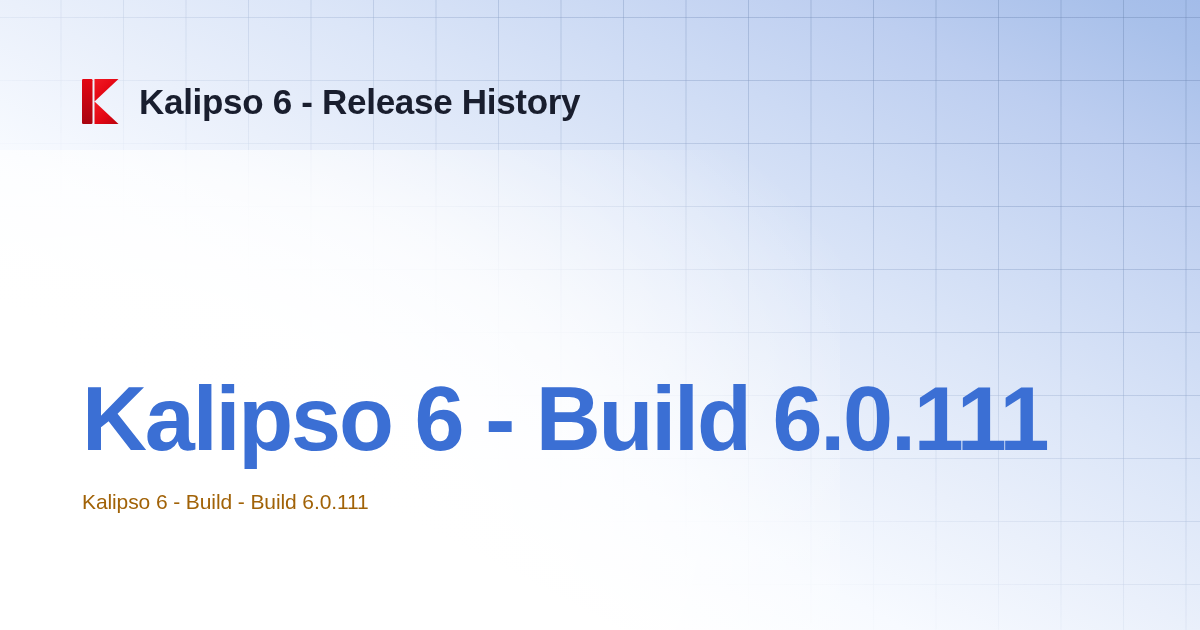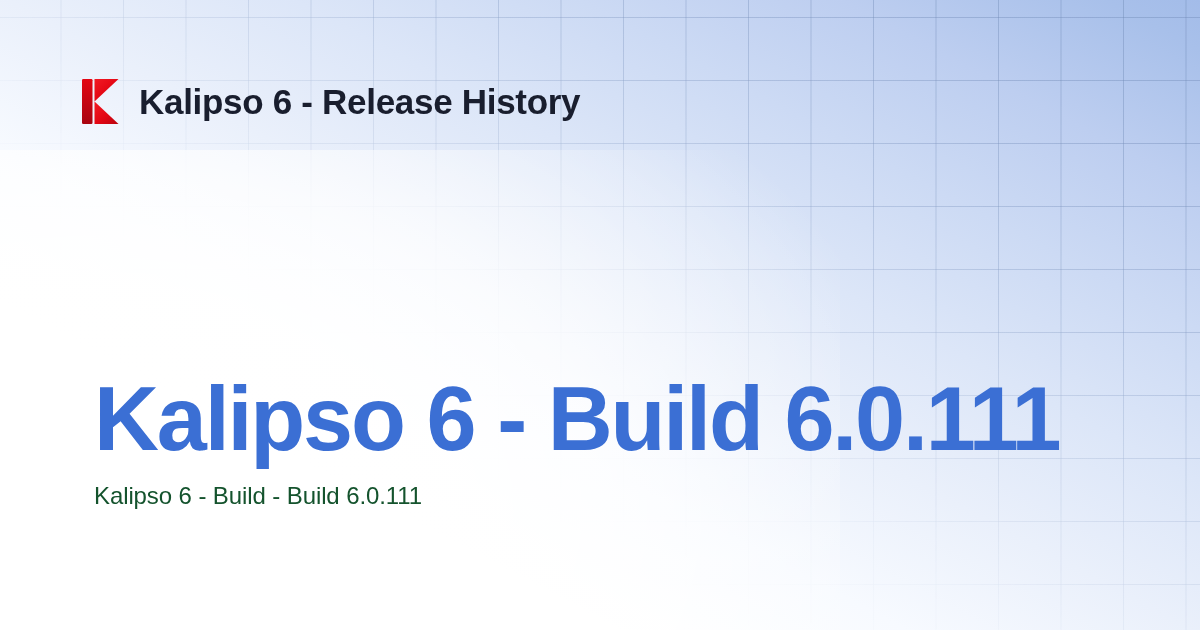--- a/index.html
+++ b/index.html
@@ -114,39 +114,39 @@
     font-weight: bold;
     color: #191e2e;
     letter-spacing: -0.3px;
     white-space: nowrap;
     line-height: 1;
   }
 
   
   .hero {
     position: absolute;
-    left: 94px;
+    left: 82px;
     top: 372px;
     width: 1060px;
   }
 
   .hero-title {
     font-size: 90px;
     font-weight: bold;
     color: #3b6fd4;
     letter-spacing: -2.2px;
     line-height: 1.05;
     white-space: nowrap;
   }
 
   .hero-subtitle {
-    margin-top: 14px;
-    font-size: 24px;
+    margin-top: 22px;
+    font-size: 21px;
     font-weight: normal;
-    color: #14532d;
+    color: #a16207;
     letter-spacing: -0.1px;
     line-height: 1.25;
     white-space: nowrap;
   }
 </style>
 </head>
 <body>
 
 <div class="card">
 

